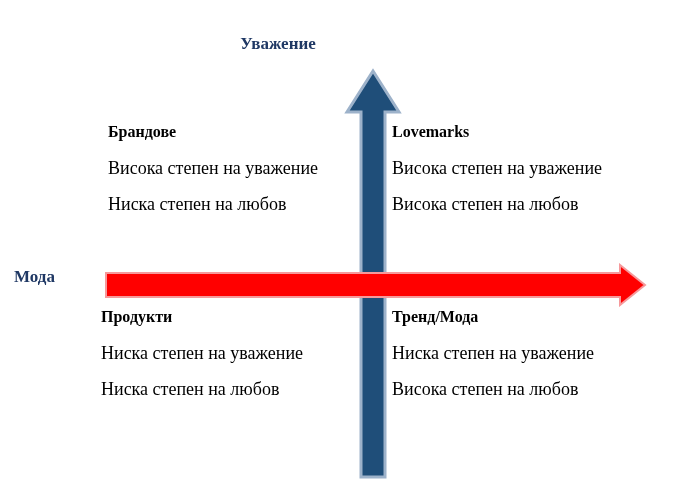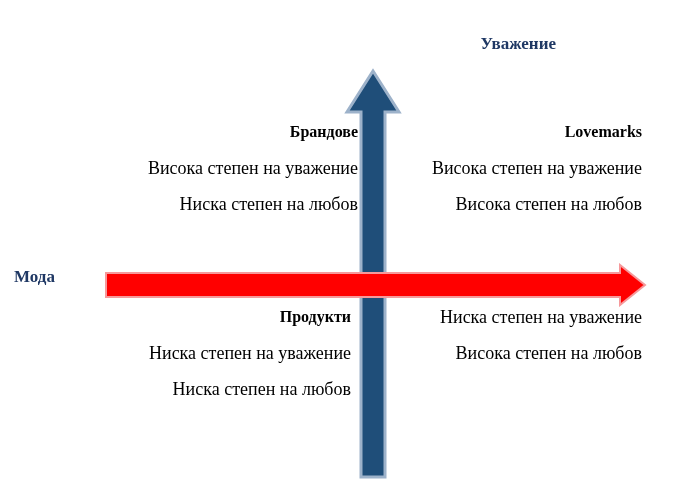--- a/index.html
+++ b/index.html
@@ -21,38 +21,38 @@
     position: absolute;
     font-weight: bold;
     font-size: 17px;
     color: #1F3864;
     white-space: nowrap;
   }
   #vertical-axis-title {
     left: 0;
     top: 34px;
     width: 556px;
-    text-align: right;
+    text-align: center;
   }
   #horizontal-axis-title {
     left: 14px;
     top: 267px;
     text-align: left;
   }
 
   
   .arrow {
     position: absolute;
   }
 
   
   .quadrant {
     position: absolute;
     width: 250px;
-    text-align: right;
+    text-align: left;
   }
   .quadrant-title {
     font-weight: bold;
     font-size: 16px;
     color: #000000;
     line-height: 22px;
     margin: 0 0 14px 0;
   }
   .quadrant-line {
     font-size: 18px;
@@ -96,17 +96,18 @@
     <div class="quadrant-line">Висока степен на любов</div>
   </div>
 
   <div id="quadrant-bottom-left" class="quadrant">
     <div class="quadrant-title">Продукти</div>
     <div class="quadrant-line">Ниска степен на уважение</div>
     <div class="quadrant-line">Ниска степен на любов</div>
   </div>
 
   <div id="quadrant-bottom-right" class="quadrant">
+    <div class="quadrant-title">Тренд/Мода</div>
     <div class="quadrant-line">Ниска степен на уважение</div>
     <div class="quadrant-line">Висока степен на любов</div>
   </div>
 
 </div>
 
 </body></html>

